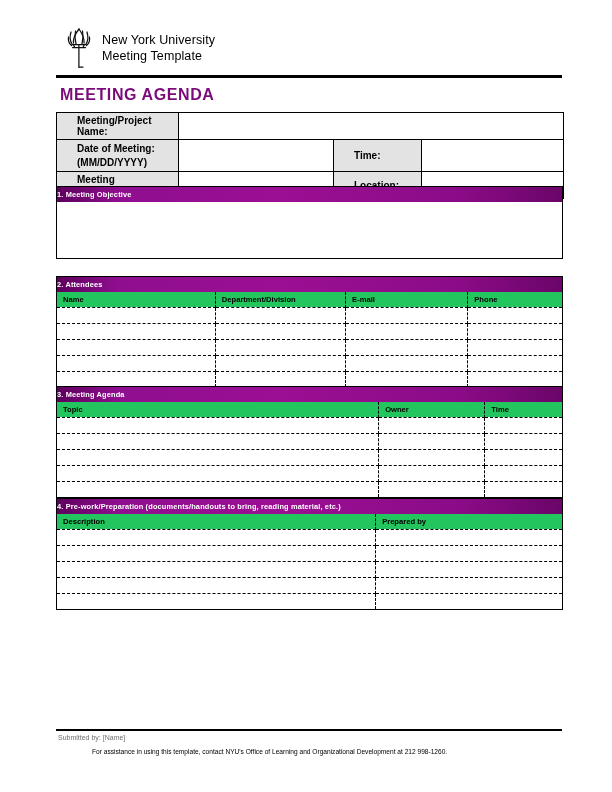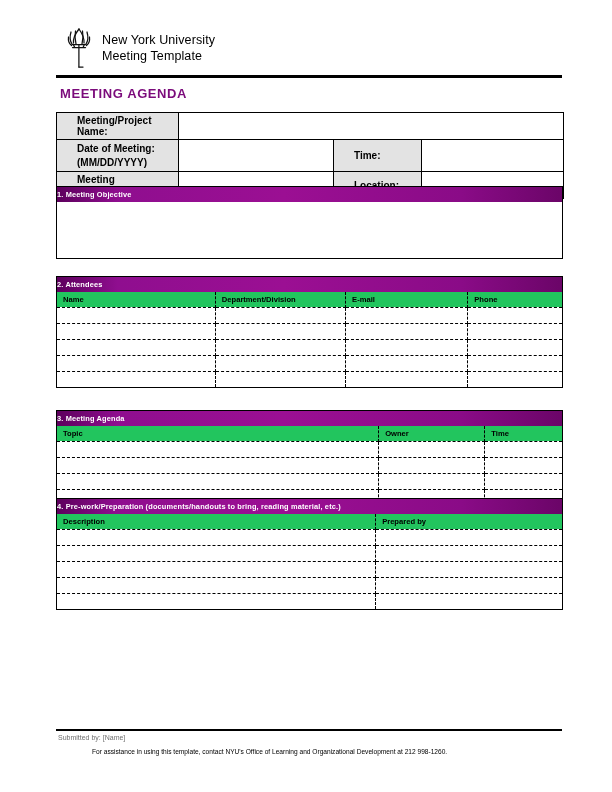--- a/index.html
+++ b/index.html
@@ -12,21 +12,21 @@
   }
   .page{position:relative;width:612px;height:792px;overflow:hidden;}
 
   
   .hdr{position:absolute;left:56px;top:24px;width:506px;height:50px;display:flex;align-items:center;}
   .torch{width:46px;height:48px;flex:0 0 46px;display:flex;align-items:center;justify-content:center;}
   .hdr-titles{line-height:1.25;}
   .hdr-titles div{font-size:12.5px;letter-spacing:.1px;color:#000;}
   .hdr-rule{position:absolute;left:56px;top:75px;width:506px;height:3px;background:#000;}
 
-  .agenda-title{position:absolute;left:60px;top:86px;font-size:13px;font-weight:bold;
+  .agenda-title{position:absolute;left:60px;top:86px;font-size:16px;font-weight:bold;
     color:#7B0B7B;letter-spacing:.6px;}
 
   
   .info{position:absolute;left:56px;top:112px;width:507px;border-collapse:collapse;
     table-layout:fixed;}
   .info td{border:1px solid #000;height:17px;font-size:10px;padding:2px 20px;
     vertical-align:middle;}
   .info td.lbl{background:#e3e3e3;font-weight:bold;}
   .info td.blank{background:#fff;}
   .lbl2{line-height:1.35;}
@@ -177,21 +177,21 @@
         <tr>
           <td></td>
           <td></td>
           <td></td>
           <td></td>
         </tr>
       </tbody>
     </table>
   </div>
 
-  <div class="sect" style="top:386px;margin-top:24px;">
+  <div class="sect" style="top:386px;">
     <div class="bar">3. Meeting Agenda</div>
     <table class="grid">
       <colgroup>
           <col style="width:321px">
           <col style="width:106px">
           <col style="width:77px">
         </colgroup>
       <thead>
         <tr>
           <th>Topic</th>

